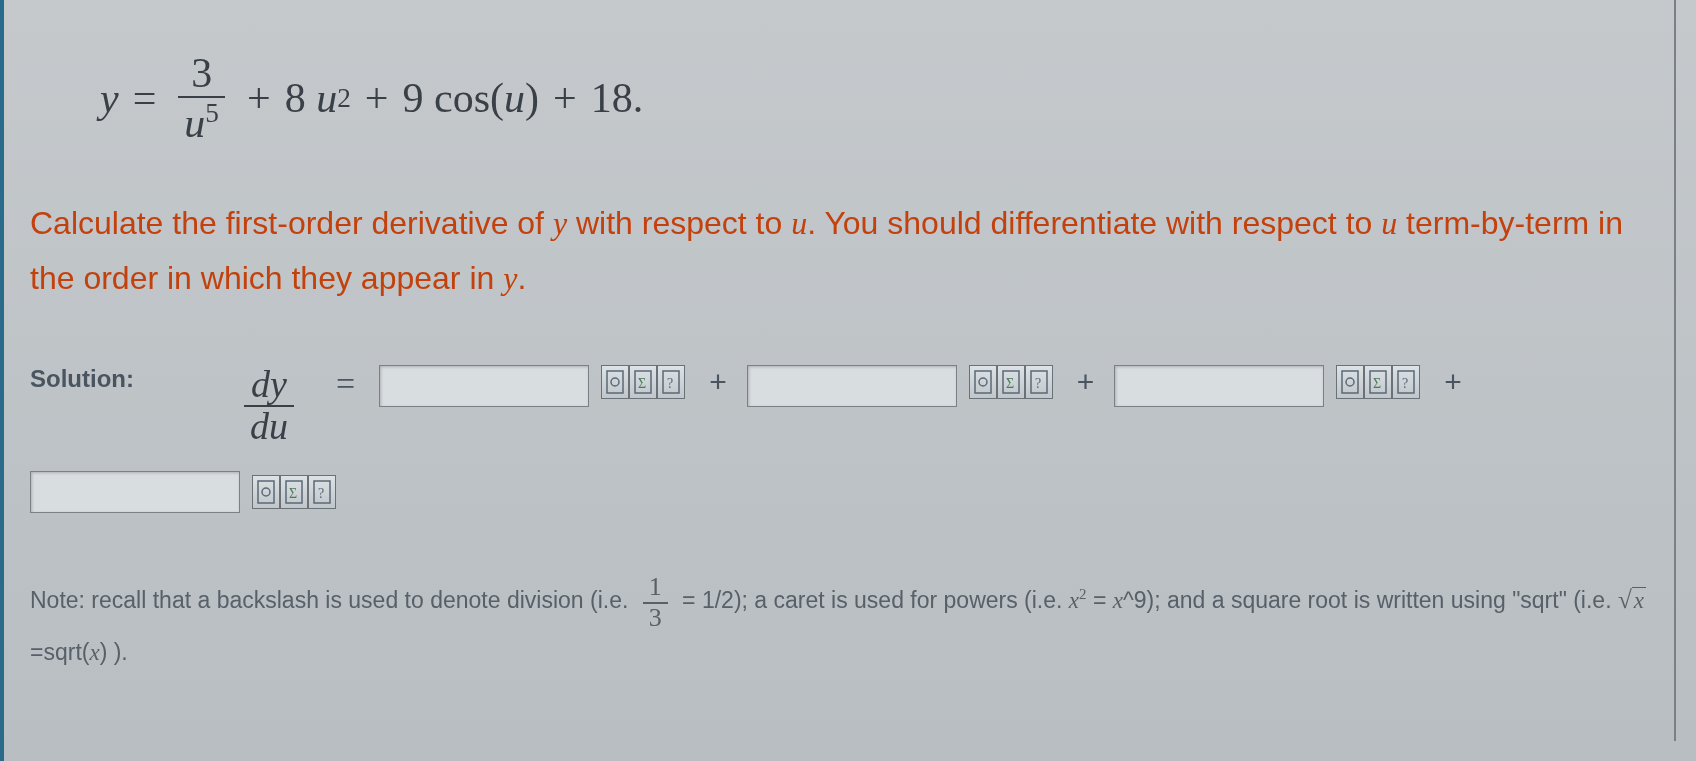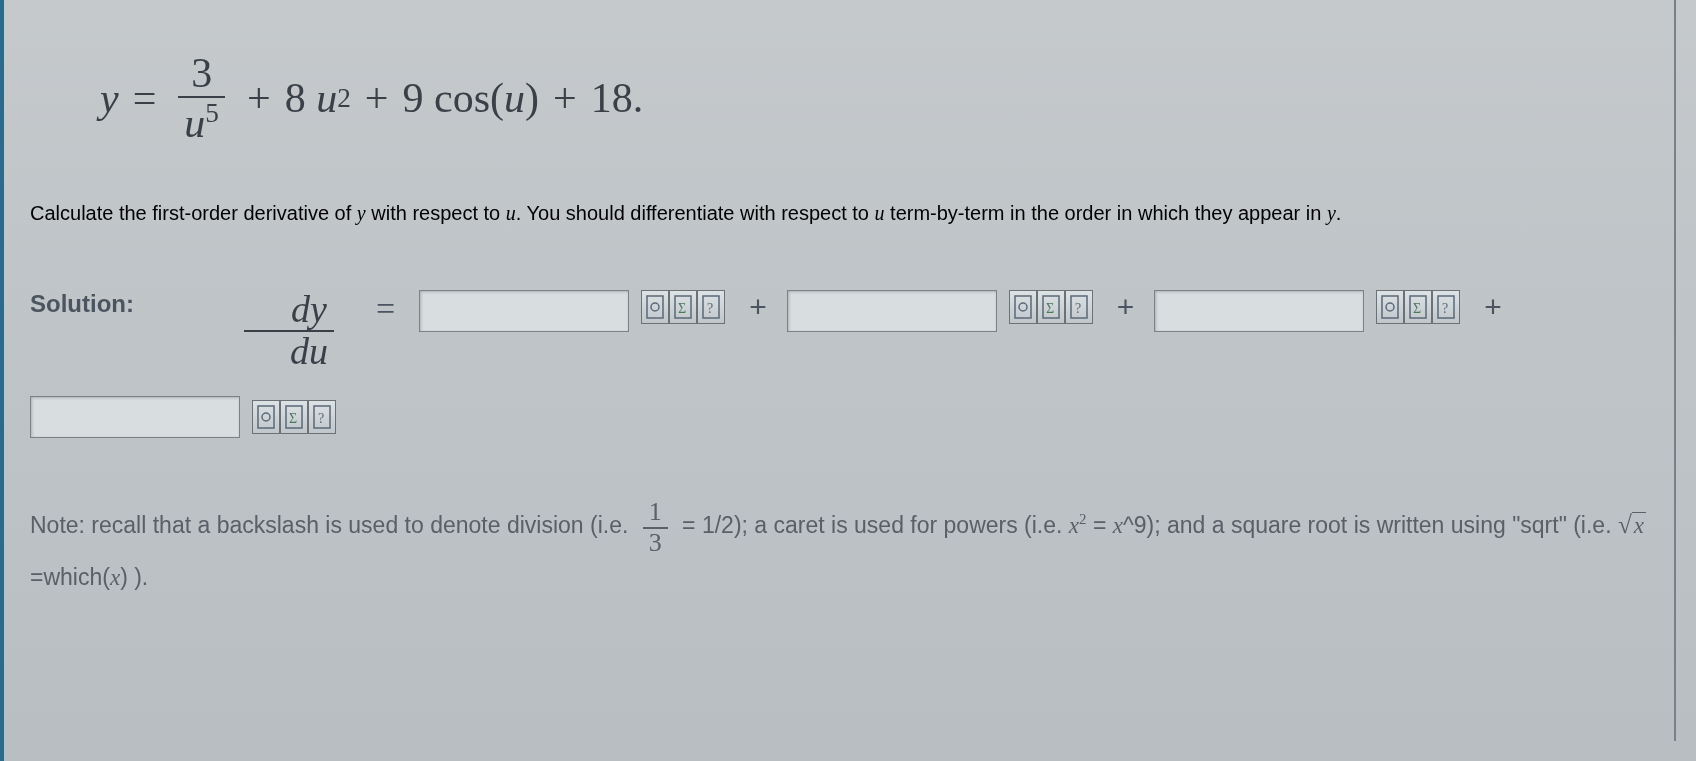--- a/index.html
+++ b/index.html
@@ -68,22 +68,22 @@
     width: 100%;
     height: 2px;
     background: #3a4048;
   }
   .sup {
     font-size: 0.65em;
     vertical-align: super;
     font-style: normal;
   }
   .instruction {
-    font-size: 20px;
-    color: #000000;
+    font-size: 32px;
+    color: #c2410c;
     line-height: 1.7;
     margin: 48px 0 60px 0;
   }
   .instruction .var {
     font-style: italic;
     font-family: 'Times New Roman', serif;
   }
   .solution-row {
     display: flex;
     align-items: flex-start;
@@ -108,21 +108,20 @@
     margin-right: 18px;
   }
   .deriv-frac .line {
     width: 100%;
     height: 2px;
     background: #3a4048;
   }
   .deriv-frac .top, .deriv-frac .bot {
     padding: 0 6px;
     line-height: 1.05;
-    margin-left: 40px;
   }
   .eq-sign {
     font-size: 34px;
     font-family: 'Times New Roman', serif;
     margin: 0 14px;
   }
   .answer-input {
     width: 210px;
     height: 42px;
     border: 1px solid #7a8288;
@@ -317,16 +316,16 @@
           </span>
       </span>
     </div>
   </div>
 
   <div class="note">
     <span>Note: recall that a backslash is used to denote division (i.e. </span><span class="math"><span class="frac" style="font-size:26px;">
           <span class="top num">1</span>
           <span class="line" style="background:#586068;"></span>
           <span class="bot num">3</span>
-        </span></span><span> = 1/2); a caret is used for powers (i.e. </span><span class="math it">x</span><span class="math sup">2</span><span> = </span><span class="math it">x</span><span>^9); and a square root is written using "sqrt" (i.e. </span><span class="sqrt-sym"><span class="radicand">x</span></span><span> =which(</span><span class="math it">x</span><span>) ).</span>
+        </span></span><span> = 1/2); a caret is used for powers (i.e. </span><span class="math it">x</span><span class="math sup">2</span><span> = </span><span class="math it">x</span><span>^9); and a square root is written using "sqrt" (i.e. </span><span class="sqrt-sym"><span class="radicand">x</span></span><span> =sqrt(</span><span class="math it">x</span><span>) ).</span>
   </div>
 
 </div>
 
 </body></html>

